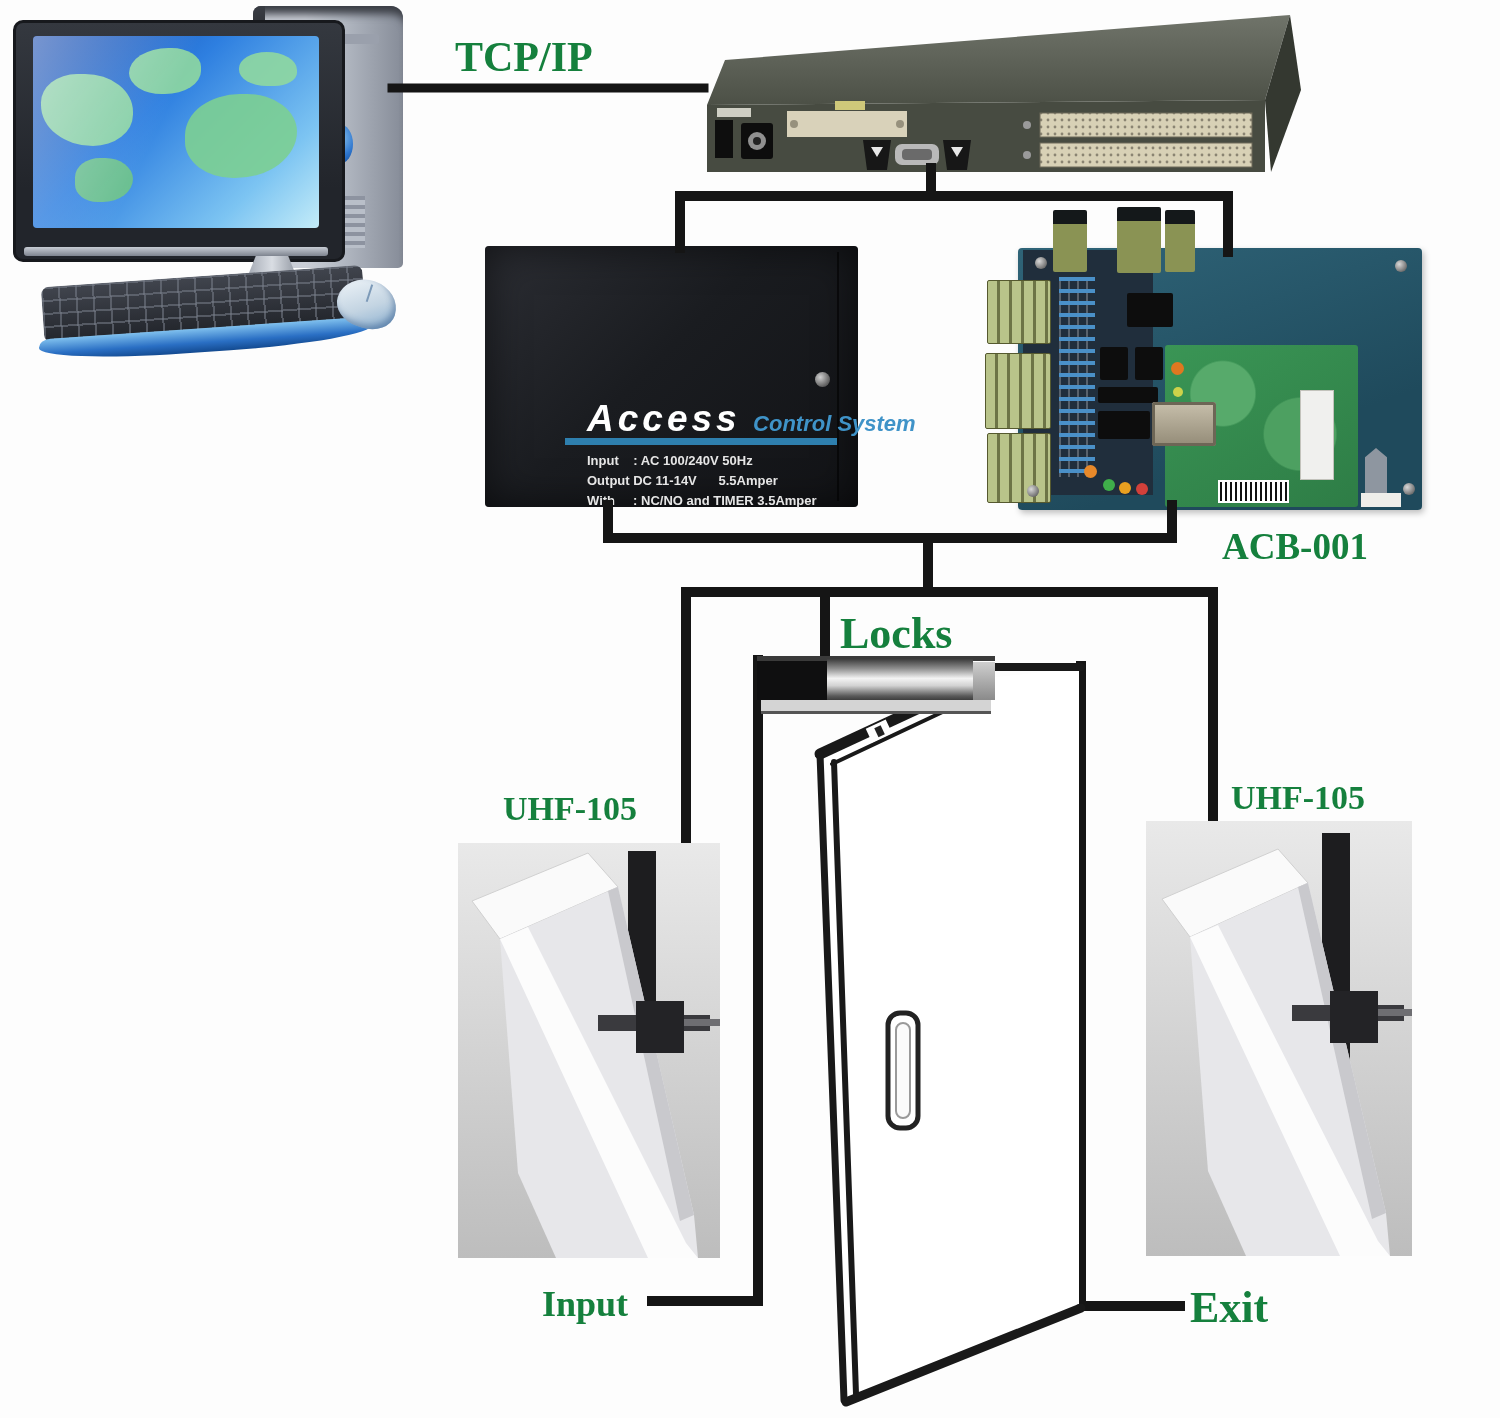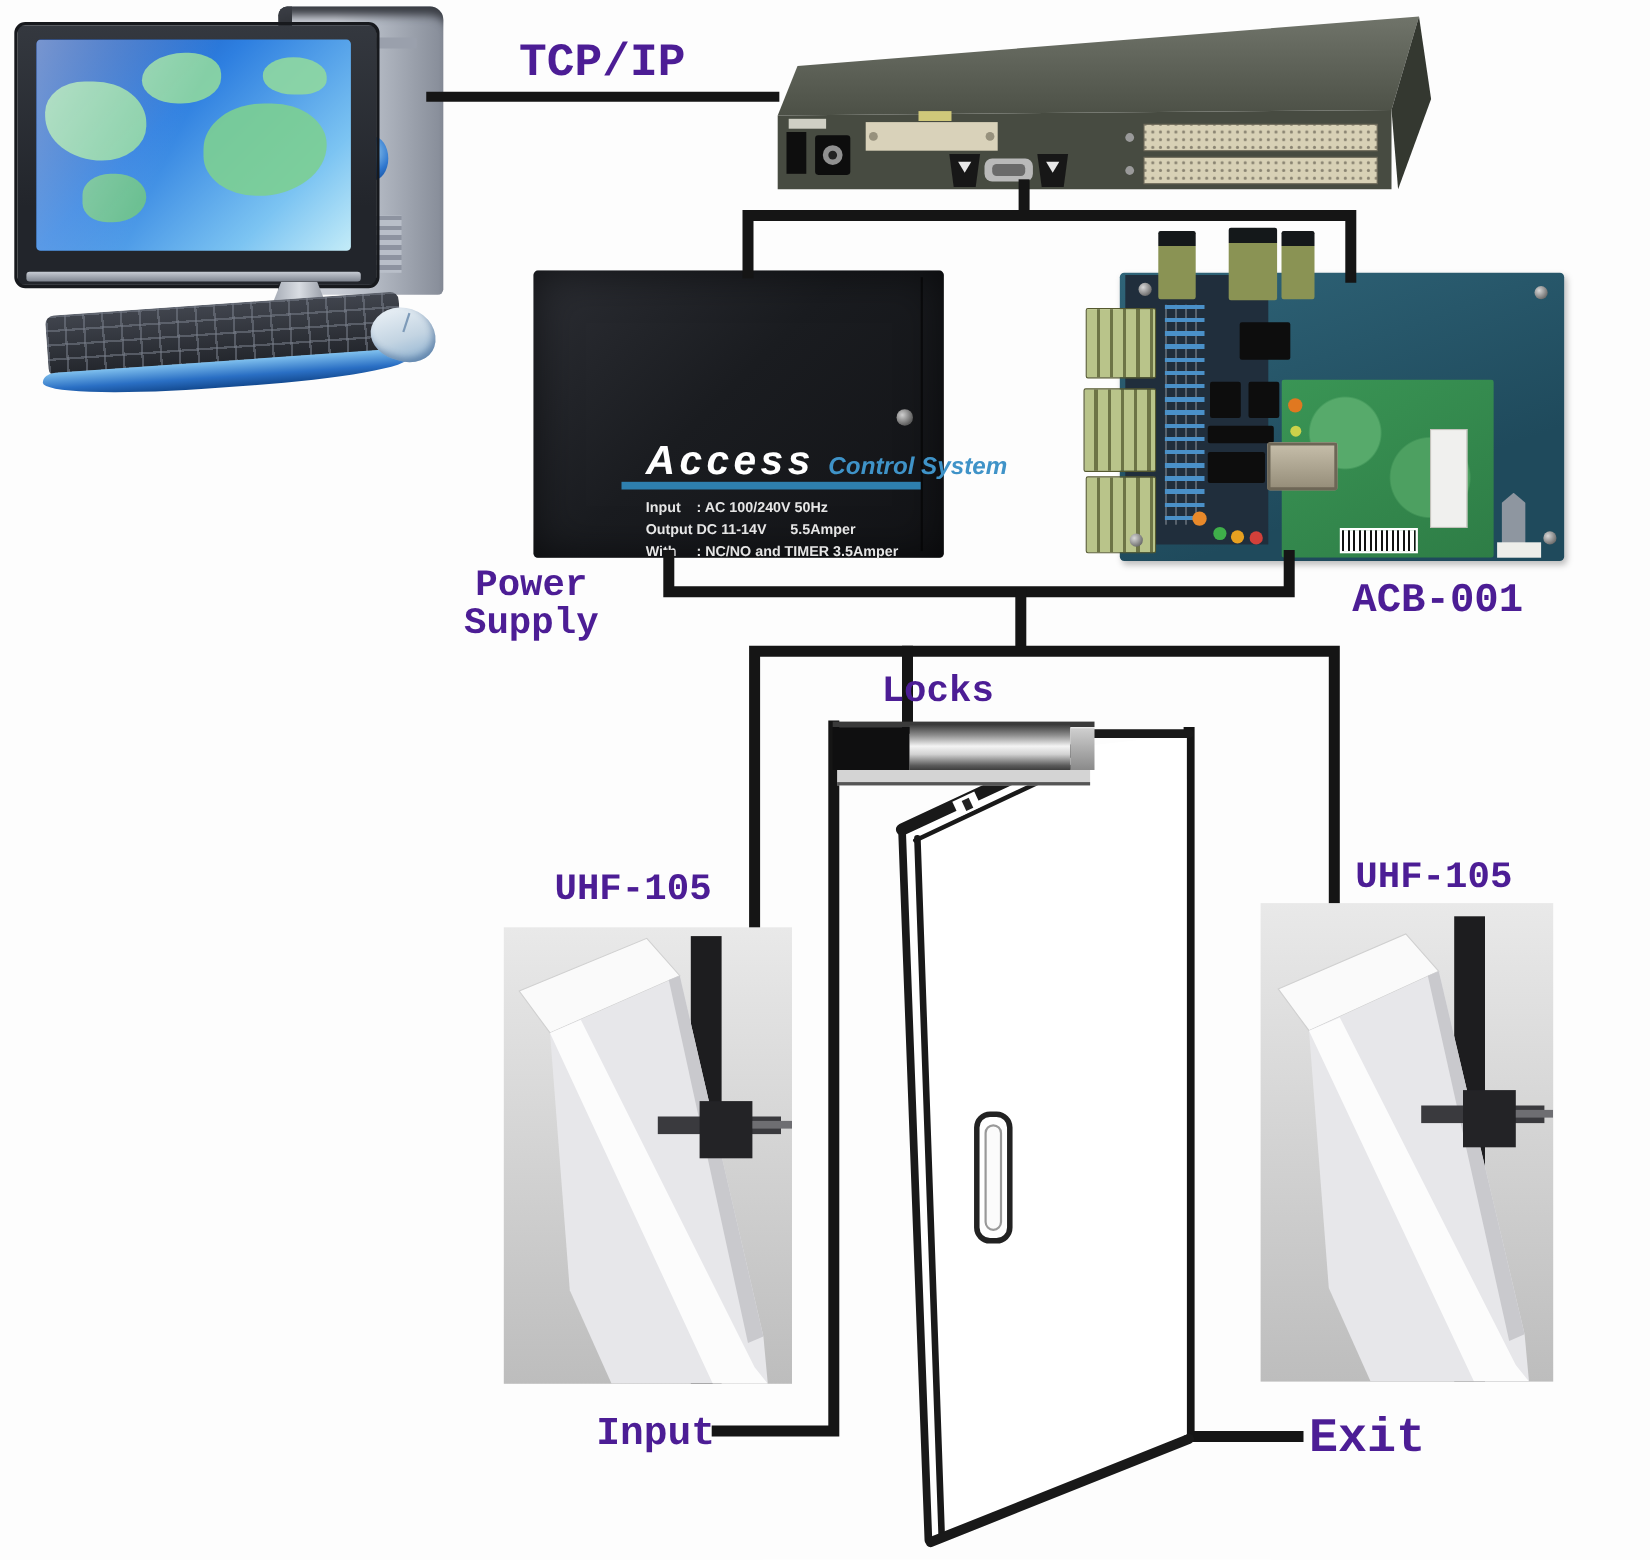--- a/index.html
+++ b/index.html
@@ -1,20 +1,20 @@
 <!DOCTYPE html>
 <html><head>
 <meta charset="utf-8">
 <style>
   html,body{margin:0;padding:0;background:#ffffff;}
   #canvas{position:relative;width:1500px;height:1418px;background:#fdfdfd;overflow:hidden;
           font-family:"Liberation Sans",sans-serif;}
   .abs{position:absolute;}
-  .lbl{position:absolute;color:#4c1d95;font-weight:bold;text-align:center;
-       font-family:Liberation Mono, monospace;letter-spacing:0px;line-height:1;}
+  .lbl{position:absolute;color:#15803d;font-weight:bold;
+       font-family:Liberation Serif, serif;letter-spacing:0px;line-height:1;}
   svg{display:block;}
 
   
   #computer{left:5px;top:0px;width:410px;height:360px;}
   #tower{left:248px;top:6px;width:150px;height:262px;border-radius:8px 12px 5px 5px;
     background:linear-gradient(90deg,#33363c 0 12px,#caced6 12px 35%,#b2b8c2 60%,#868c98 100%);
     box-shadow:inset 0 14px 8px -6px #3a3d44;}
   #tower .logo{position:absolute;left:72px;top:118px;width:28px;height:40px;border-radius:50%;
     background:radial-gradient(circle at 40% 35%,#9fd4f2,#2f77cf 60%,#124a96);}
   #tower .vents{position:absolute;left:60px;top:190px;width:52px;height:52px;
@@ -288,21 +288,20 @@
       <polygon points="44,116 162,62 240,392 244,435 100,435 62,350" fill="#e7e7ea"></polygon>
       <polygon points="44,116 72,104 232,420 244,435 194,435" fill="#ffffff" opacity="0.85"></polygon>
       <polygon points="152,66 162,62 240,392 226,398" fill="#c9c9cd"></polygon>
       <rect x="146" y="184" width="112" height="16" fill="#3a3a3e"></rect>
       <rect x="184" y="170" width="48" height="52" fill="#232326"></rect>
       <rect x="232" y="188" width="34" height="7" fill="#6e6e72"></rect>
     </svg>
   </div>
 
   <div class="lbl" style="left:455px;top:36px;width:185px;font-size:42px;z-index:7">TCP/IP</div>
-  <div class="lbl" style="left:378px;top:516px;width:210px;font-size:34px;z-index:7">Power Supply</div>
   <div class="lbl" style="left:1222px;top:528px;width:170px;font-size:37px;z-index:7">ACB-001</div>
-  <div class="lbl" style="left:800px;top:612px;width:105px;font-size:34px;z-index:7">Locks</div>
+  <div class="lbl" style="left:840px;top:612px;width:105px;font-size:44px;z-index:7">Locks</div>
   <div class="lbl" style="left:503px;top:792px;width:145px;font-size:34px;z-index:7">UHF-105</div>
   <div class="lbl" style="left:1231px;top:781px;width:145px;font-size:34px;z-index:7">UHF-105</div>
   <div class="lbl" style="left:542px;top:1286px;width:105px;font-size:36px;z-index:7">Input</div>
   <div class="lbl" style="left:1190px;top:1286px;width:95px;font-size:44px;z-index:7">Exit</div>
 
 </div>
 
 </body></html>

